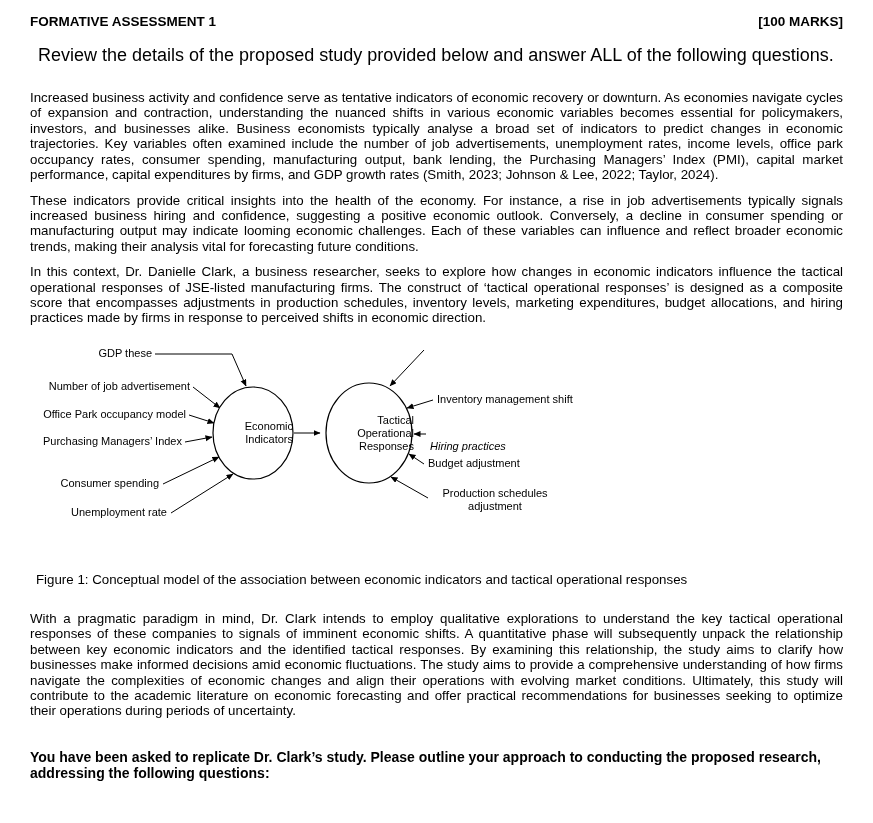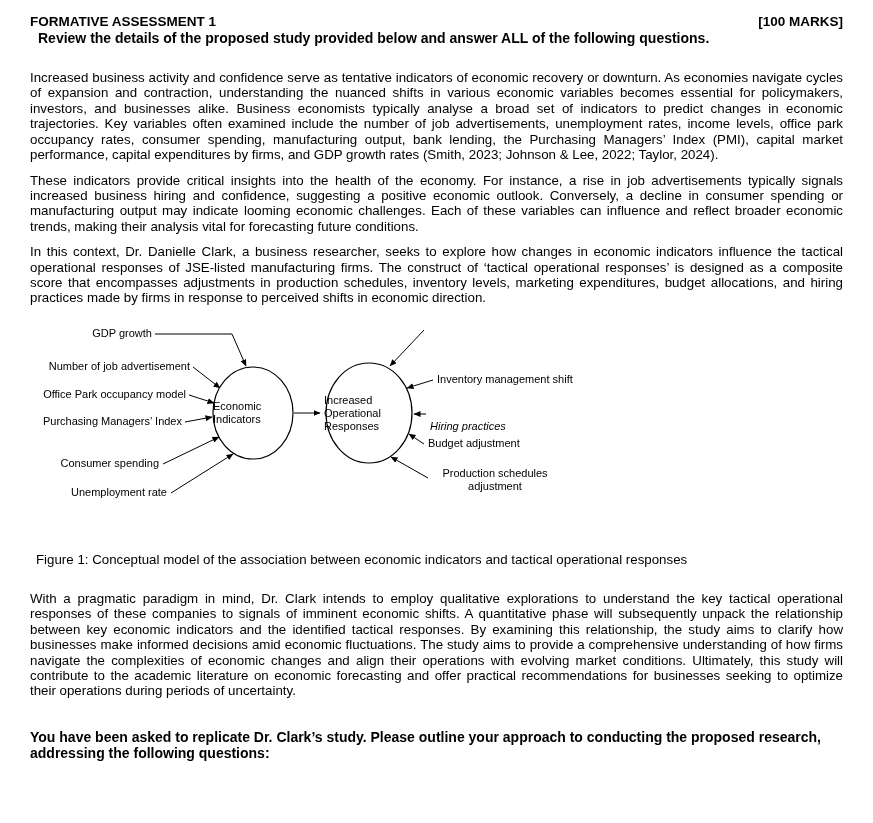--- a/index.html
+++ b/index.html
@@ -10,25 +10,25 @@
     padding: 14px 30px 0 30px;
     font-size: 13.3px;
   }
   .header-row {
     display: flex;
     justify-content: space-between;
     font-weight: bold;
     font-size: 13.5px;
   }
   .instruction {
-    font-weight: bold;
-    margin-top: 1px;
+    font-weight: normal;
+    margin-top: 16px;
     margin-bottom: 24px;
     padding-left: 8px;
-    font-size: 14px;
+    font-size: 18px;
   }
   p.body-par {
     text-align: justify;
     line-height: 1.16;
     margin-bottom: 10px;
   }
   .diagram-canvas {
     position: relative;
     width: 813px;
     height: 215px;
@@ -42,21 +42,21 @@
     white-space: nowrap;
   }
   .dlabel.wrap {
     white-space: normal;
     text-align: center;
   }
   .node-label {
     position: absolute;
     font-size: 11px;
     line-height: 13px;
-    text-align: left;
+    text-align: right;
   }
   .fig-caption {
     margin-top: 21px;
     padding-left: 6px;
     font-size: 13.3px;
   }
   .after-caption { margin-top: 24px; }
   .closing {
     font-weight: bold;
     margin-top: 30px;
@@ -98,29 +98,29 @@
 
     <line x1="264" y1="97" x2="290" y2="97" stroke="#000" stroke-width="1" marker-end="url(#ah)"></line>
 
     <line x1="394" y1="14" x2="360" y2="50" stroke="#000" stroke-width="1" marker-end="url(#ah)"></line>
     <line x1="403" y1="64" x2="377" y2="72" stroke="#000" stroke-width="1" marker-end="url(#ah)"></line>
     <line x1="396" y1="98" x2="384" y2="98" stroke="#000" stroke-width="1" marker-end="url(#ah)"></line>
     <line x1="394" y1="128" x2="379" y2="118" stroke="#000" stroke-width="1" marker-end="url(#ah)"></line>
     <line x1="398" y1="162" x2="361" y2="141" stroke="#000" stroke-width="1" marker-end="url(#ah)"></line>
   </svg>
 
-  <div class="dlabel" style="top:11px; right:691px;">GDP growth</div>
+  <div class="dlabel" style="top:11px; right:691px;">GDP these</div>
   <div class="dlabel" style="top:44px; right:653px;">Number of job advertisement</div>
   <div class="dlabel" style="top:72px; right:657px;">Office Park occupancy model</div>
   <div class="dlabel" style="top:99px; right:661px;">Purchasing Managers’ Index</div>
   <div class="dlabel" style="top:141px; right:684px;">Consumer spending</div>
   <div class="dlabel" style="top:170px; right:676px;">Unemployment rate</div>
 
   <div class="node-label" style="left:183px; top:84px; width:80px;">Economic Indicators</div>
-  <div class="node-label" style="left:294px; top:78px; width:90px;">Increased Operational Responses</div>
+  <div class="node-label" style="left:294px; top:78px; width:90px;">Tactical Operational Responses</div>
 
   <div class="dlabel" style="left:407px; top:57px;">Inventory management shift</div>
   <div class="dlabel" style="left:400px; top:104px;font-style:italic;">Hiring practices</div>
   <div class="dlabel" style="left:398px; top:121px;">Budget adjustment</div>
   <div class="dlabel wrap" style="left:400px; top:151px; width:130px;">Production schedules adjustment</div>
 </div>
 
 <div class="fig-caption">Figure 1: Conceptual model of the association between economic indicators and tactical operational responses</div>
 
 <p class="body-par after-caption">With a pragmatic paradigm in mind, Dr. Clark intends to employ qualitative explorations to understand the key tactical operational responses of these companies to signals of imminent economic shifts. A quantitative phase will subsequently unpack the relationship between key economic indicators and the identified tactical responses. By examining this relationship, the study aims to clarify how businesses make informed decisions amid economic fluctuations. The study aims to provide a comprehensive understanding of how firms navigate the complexities of economic changes and align their operations with evolving market conditions. Ultimately, this study will contribute to the academic literature on economic forecasting and offer practical recommendations for businesses seeking to optimize their operations during periods of uncertainty.</p>

